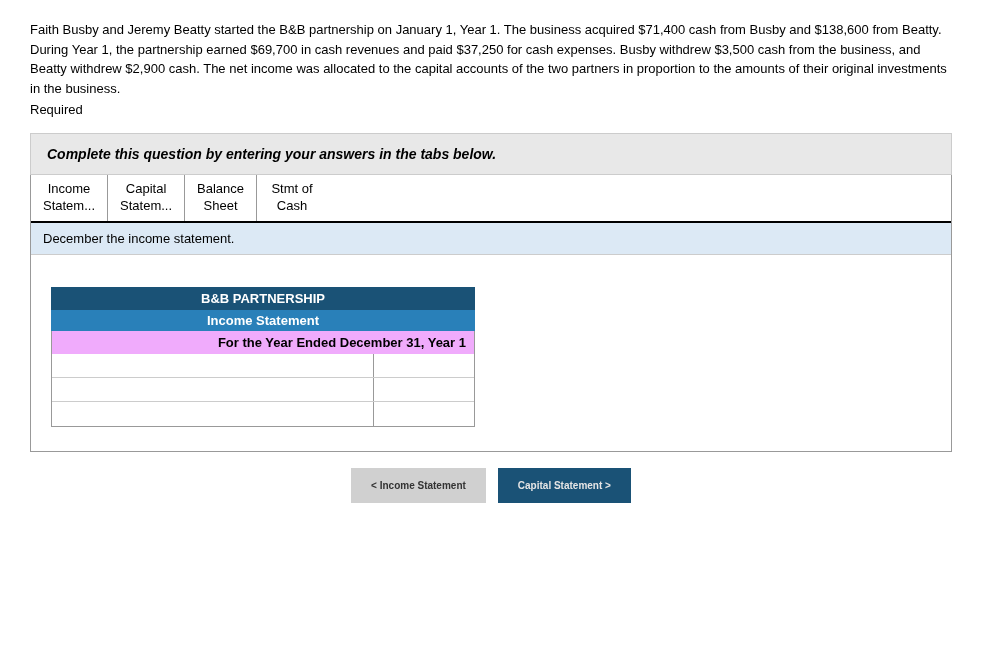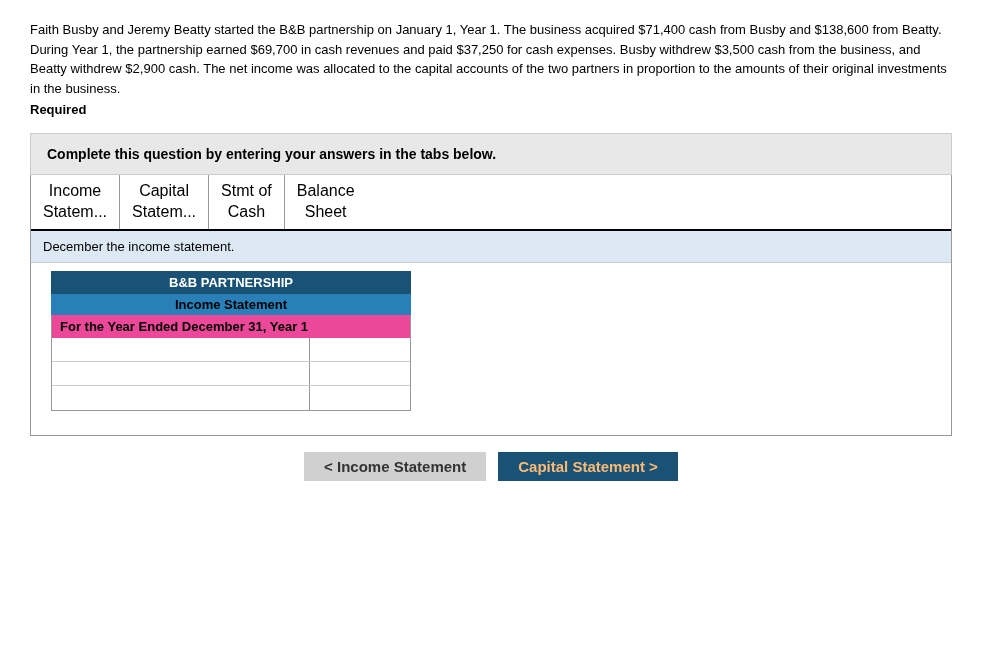--- a/index.html
+++ b/index.html
@@ -14,91 +14,92 @@
     }
     .intro-text {
       font-size: 13px;
       line-height: 1.5;
       margin-bottom: 4px;
     }
     .required-section {
       margin-bottom: 16px;
     }
     .required-label {
-      font-weight: bold;
+      font-weight: normal;
       font-size: 13px;
       margin-bottom: 2px;
     }
     .required-text {
       font-size: 13px;
       line-height: 1.5;
     }
     .instruction-box {
       background: #e8e8e8;
       border: 1px solid #ccc;
       padding: 12px 16px;
       font-weight: bold;
       font-size: 14px;
       margin-bottom: 0;
+      font-style: italic;
     }
     .tabs-container {
       border: 1px solid #999;
       border-top: none;
       margin-bottom: 0;
     }
     .tabs-row {
       display: flex;
       border-bottom: 2px solid #000;
     }
     .tab {
       padding: 6px 12px;
       border-right: 1px solid #999;
       cursor: pointer;
-      font-size: 16px;
+      font-size: 13px;
       text-align: center;
       min-width: 70px;
       line-height: 1.3;
       background: #fff;
     }
     .tab:last-child {
       border-right: none;
     }
     .tab.active {
       background: #fff;
       font-weight: normal;
     }
     .tab-content-area {
       background: #dce9f5;
       padding: 8px 12px;
       font-size: 13px;
       border-bottom: 1px solid #ccc;
     }
     .statement-container {
-      margin: 0 0 8px 8px;
-      width: 360px;
+      margin: 24px 0 8px 8px;
+      width: 424px;
     }
     .statement-header {
       background: #1a5276;
       color: #fff;
       text-align: center;
       font-weight: bold;
       padding: 4px 8px;
       font-size: 13px;
     }
     .statement-subheader {
       background: #2980b9;
-      color: #000000;
+      color: #ffffff;
       text-align: center;
       font-weight: bold;
       padding: 3px 8px;
       font-size: 13px;
     }
     .statement-period {
-      background: #ec4899;
-      text-align: left;
+      background: #f0abfc;
+      text-align: right;
       font-weight: bold;
       padding: 4px 8px;
       font-size: 13px;
       border-left: 1px solid #999;
       border-right: 1px solid #999;
     }
     .statement-body {
       border: 1px solid #999;
       border-top: none;
     }
@@ -120,52 +121,52 @@
       padding: 3px 6px;
       text-align: right;
     }
     .nav-buttons {
       display: flex;
       justify-content: center;
       gap: 12px;
       margin-top: 16px;
     }
     .nav-btn {
-      padding: 6px 20px;
-      font-size: 15px;
+      padding: 12px 20px;
+      font-size: 10px;
       font-weight: bold;
       cursor: pointer;
       border: none;
     }
     .nav-btn-prev {
       background: #d0d0d0;
       color: #333;
     }
     .nav-btn-next {
       background: #1a5276;
-      color: #fdba74;
+      color: #e5e5e5;
     }
   </style>
 </head>
 <body>
 
 <div class="intro-text">Faith Busby and Jeremy Beatty started the B&amp;B partnership on January 1, Year 1. The business acquired $71,400 cash from Busby and $138,600 from Beatty. During Year 1, the partnership earned $69,700 in cash revenues and paid $37,250 for cash expenses. Busby withdrew $3,500 cash from the business, and Beatty withdrew $2,900 cash. The net income was allocated to the capital accounts of the two partners in proportion to the amounts of their original investments in the business.</div>
 
 <div class="required-section">
   <div class="required-label">Required</div>
 </div>
 
 <div class="instruction-box">Complete this question by entering your answers in the tabs below.</div>
 
 <div class="tabs-container">
   <div class="tabs-row">
     <div class="tab active">Income<br>Statem...</div>
     <div class="tab">Capital<br>Statem...</div>
+    <div class="tab">Balance<br>Sheet</div>
     <div class="tab">Stmt of<br>Cash</div>
-    <div class="tab">Balance<br>Sheet</div>
   </div>
   <div class="tab-content-area">December the income statement.</div>
 
   <div style="padding: 8px 12px 16px 12px; background: #fff;">
     <div class="statement-container">
       <div class="statement-header">B&amp;B PARTNERSHIP</div>
       <div class="statement-subheader">Income Statement</div>
       <div class="statement-period">For the Year Ended December 31, Year 1</div>
       <div class="statement-body">
         <div class="statement-row">

